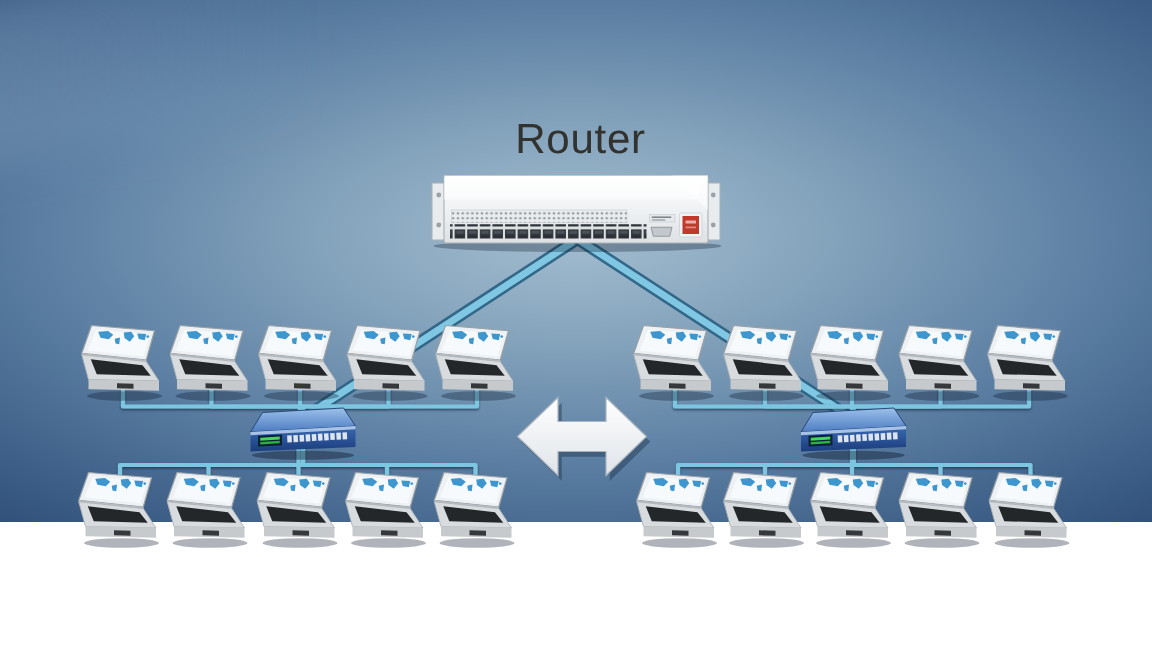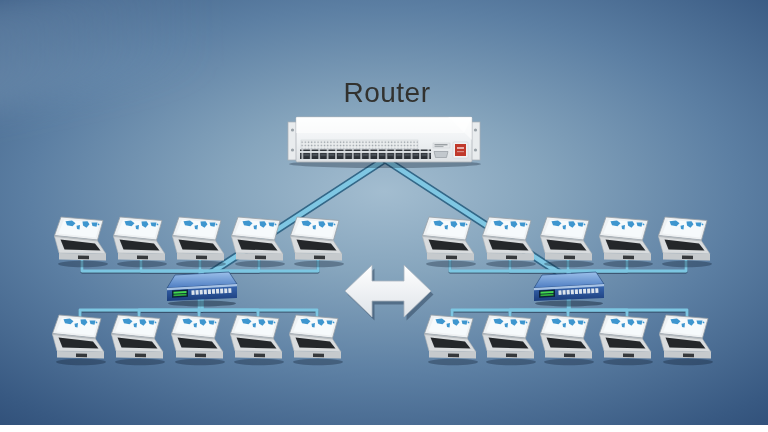--- a/index.html
+++ b/index.html
@@ -1,17 +1,17 @@
 <!DOCTYPE html>
 <html><head>
 <meta charset="utf-8">
 <style>
   html,body{margin:0;padding:0;width:768px;height:432px;overflow:hidden;
     font-family:"Liberation Sans",sans-serif;}
-  .stage{position:relative;width:768px;height:425px;
+  .stage{position:relative;width:768px;height:348px;
     background:radial-gradient(ellipse 115% 108% at 50% 45%,
       #a3bdd0 0%, #86a5bd 18%, #5c7fa3 40%, #385982 62%, #1e3a64 82%, #112547 100%);}
   .streak{position:absolute;top:-30px;left:-70px;width:430px;height:110px;
     background:linear-gradient(100deg, rgba(168,196,218,.30), rgba(168,196,218,0) 65%);
     transform:rotate(-11deg);filter:blur(16px);pointer-events:none;}
   svg{position:absolute;inset:0;display:block;}
   .router-label{font-family:"Liberation Sans",sans-serif;font-size:28px;
     letter-spacing:.5px;fill:#32322f;}
 </style>
 </head>

